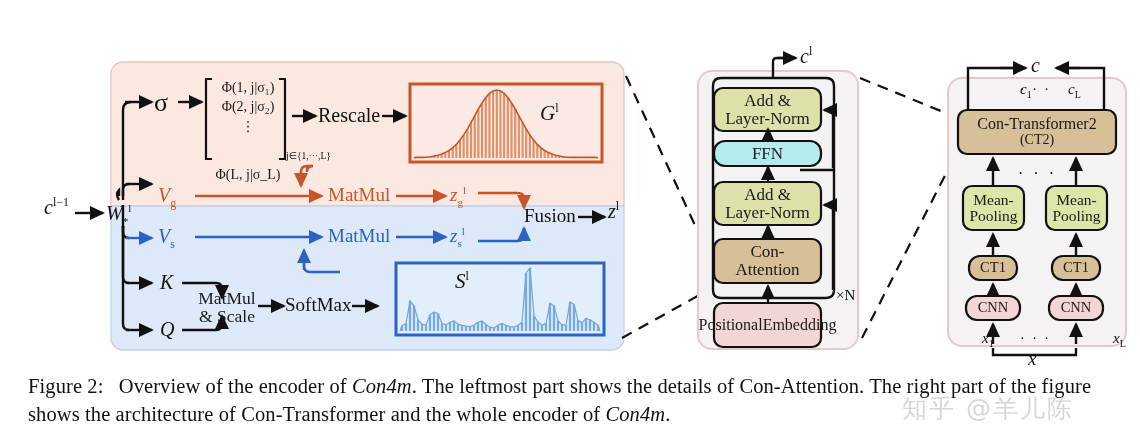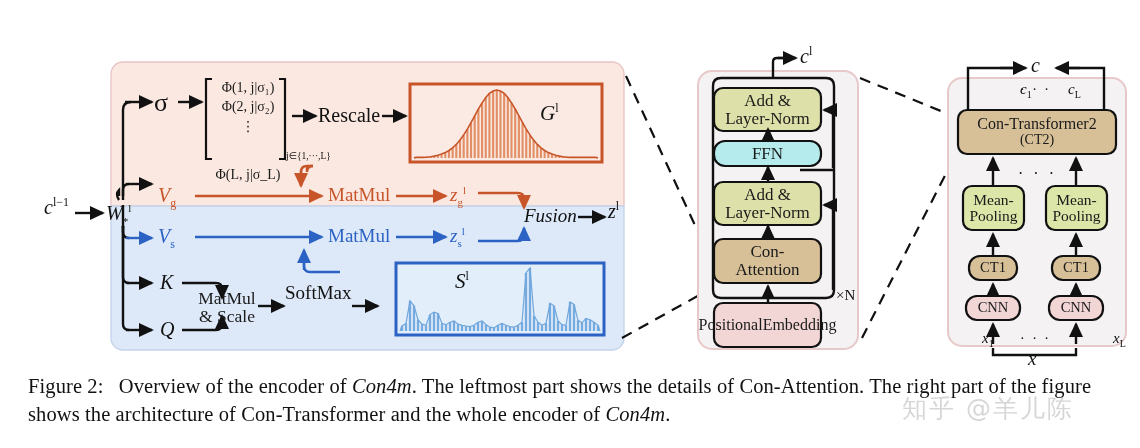--- a/index.html
+++ b/index.html
@@ -378,33 +378,33 @@
     <span class="it">V</span><sub style="font-size:12px;">s</sub>
   </div>
   <div class="tx it" style="left:160px;top:271px;font-size:20px;">K</div>
   <div class="tx it" style="left:160px;top:318px;font-size:20px;">Q</div>
 
   <div class="boxtxt" style="left:190px;top:290px;width:74px;height:34px;flex-direction:column;font-size:17.5px;">
     <span>MatMul</span>
     <span>&amp; Scale</span>
   </div>
 
-  <div class="tx" style="left:285px;top:282px;font-size:19px;">SoftMax</div>
+  <div class="tx" style="left:285px;top:294px;font-size:19px;">SoftMax</div>
 
   <div class="tx" style="left:328px;top:184px;font-size:19px;color:#c8552a;">MatMul</div>
   <div class="tx" style="left:328px;top:225px;font-size:19px;color:#2b62c4;">MatMul</div>
 
   <div class="tx" style="left:450px;top:184px;font-size:19px;color:#c8552a;">
     <span class="it">z</span><sub style="font-size:11px;">g</sub><sup style="font-size:11px;">l</sup>
   </div>
   <div class="tx" style="left:450px;top:225px;font-size:19px;color:#2b62c4;">
     <span class="it">z</span><sub style="font-size:11px;">s</sub><sup style="font-size:11px;">l</sup>
   </div>
 
-  <div class="tx" style="left:524px;top:205px;font-size:19px;font-style:italic;">Fusion</div>
+  <div class="tx" style="left:524px;top:205px;font-size:19px;">Fusion</div>
   <div class="tx" style="left:608px;top:199px;font-size:20px;">
     <span class="it">z</span><sup style="font-size:12px;">l</sup>
   </div>
 
   <div class="tx" style="left:540px;top:93px;font-size:21px;margin-top:8px;">
     <span class="it">G</span><sup style="font-size:12px;">l</sup>
   </div>
   <div class="tx" style="left:455px;top:269px;font-size:21px;">
     <span class="it">S</span><sup style="font-size:12px;">l</sup>
   </div>

